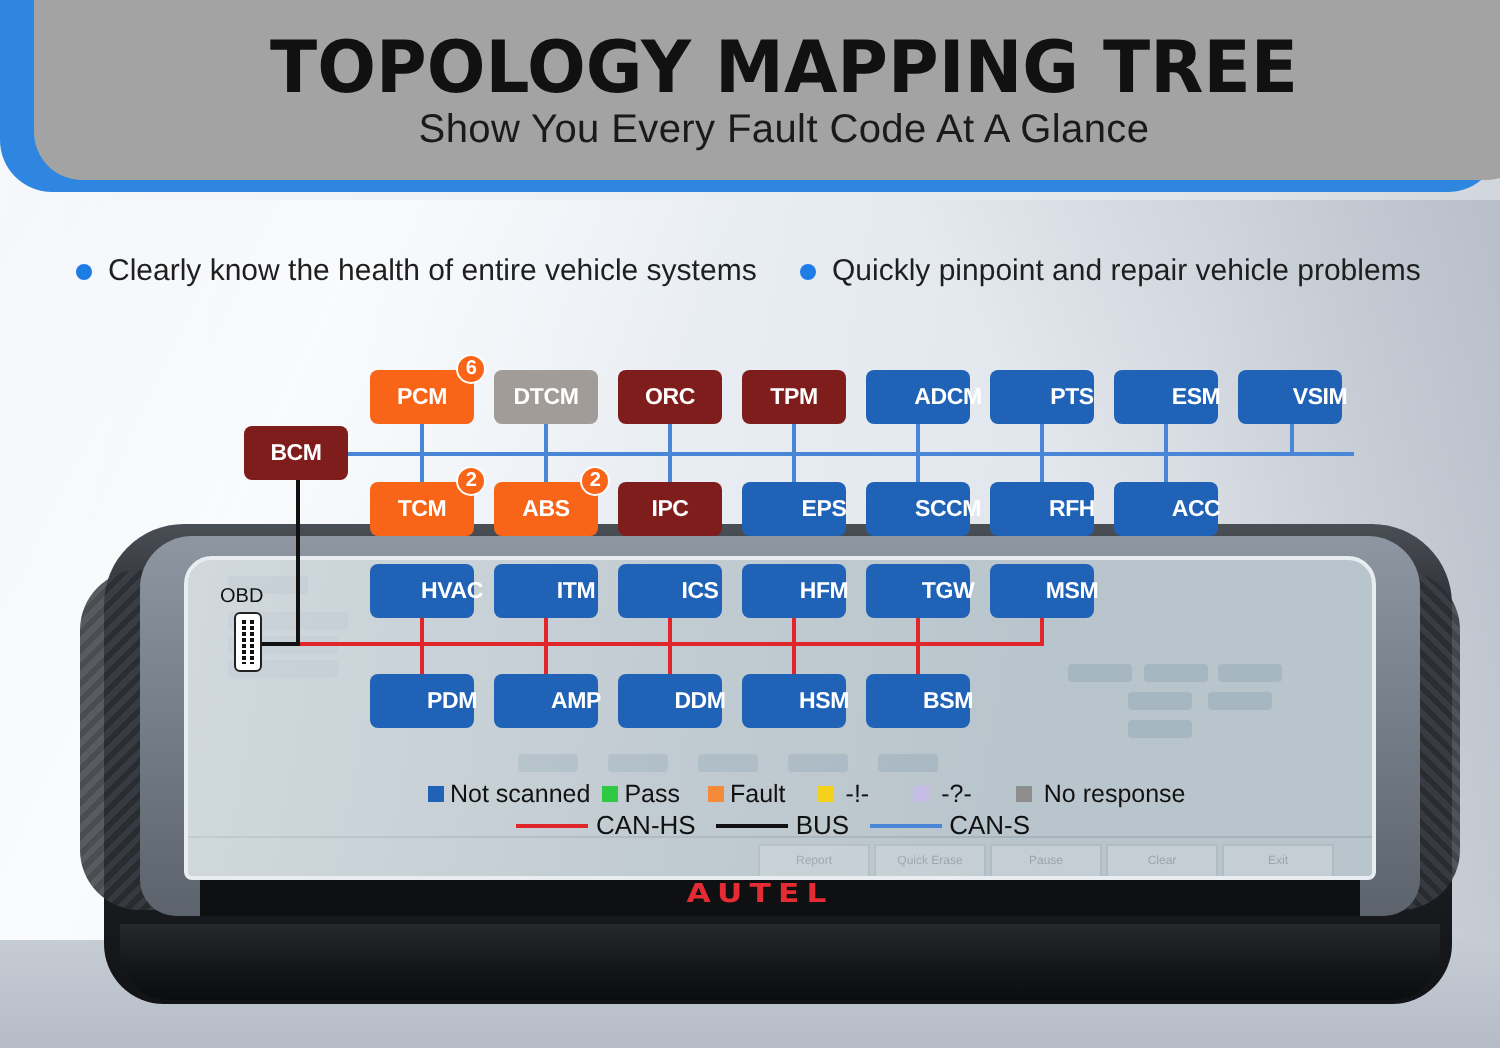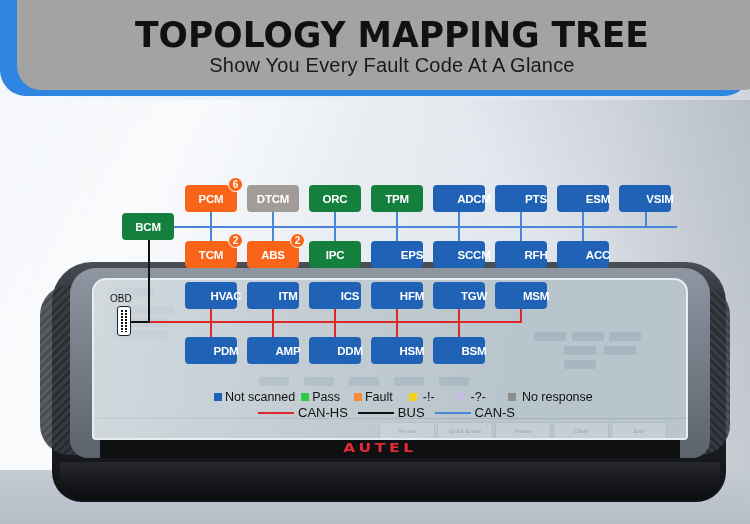--- a/index.html
+++ b/index.html
@@ -103,21 +103,21 @@
       border-radius: 0 0 24px 24px;
     }
 
     
     .mod {
       position: absolute; width: 52px; height: 27px; border-radius: 4px;
       color: #fff; font-size: 11.5px; font-weight: bold;
       display: flex; align-items: center; justify-content: center;
       letter-spacing: -0.2px;
     }
-    .mod.pass { background: #15803d; }
+    .mod.pass { background: #7f1d1d; }
     .mod.fault { background: #f86418; }
     .mod.noresp { background: #a19c98; }
     .mod.notscan { background: #1f62b6; padding-left: 30px; }
     .badge {
       position: absolute; right: -6px; top: -8px; width: 15px; height: 15px; border-radius: 50%;
       background: #f86418; color: #fff; font-size: 10px; font-weight: bold;
       display: flex; align-items: center; justify-content: center;
       border: 1px solid #fff;
     }
     .line { position: absolute; }
@@ -157,20 +157,28 @@
 <div class="bg-sheen"></div>
 <div class="floor"></div>
 
 <div class="banner-shadow"></div>
 <div class="banner">
   <div class="banner-title">TOPOLOGY MAPPING TREE</div>
   <div class="banner-sub">Show You Every Fault Code At A Glance</div>
 </div>
 
 <div class="bullets">
+  <div class="bullet" style="left:0;">
+    <span class="dot"></span>
+    <span>Clearly know the health of entire vehicle systems</span>
+  </div>
+  <div class="bullet" style="left:362px;">
+    <span class="dot"></span>
+    <span>Quickly pinpoint and repair vehicle problems</span>
+  </div>
 </div>
 
 <div class="tablet"></div>
 <div class="tablet-grip-l"></div>
 <div class="tablet-grip-r"></div>
 <div class="tablet-rim"></div>
 <div class="screen">
 
   <div class="ghost" style="left:20px;top:8px;width:40px;opacity:.4;"></div>
   <div class="ghost" style="left:20px;top:26px;width:60px;opacity:.3;"></div>

